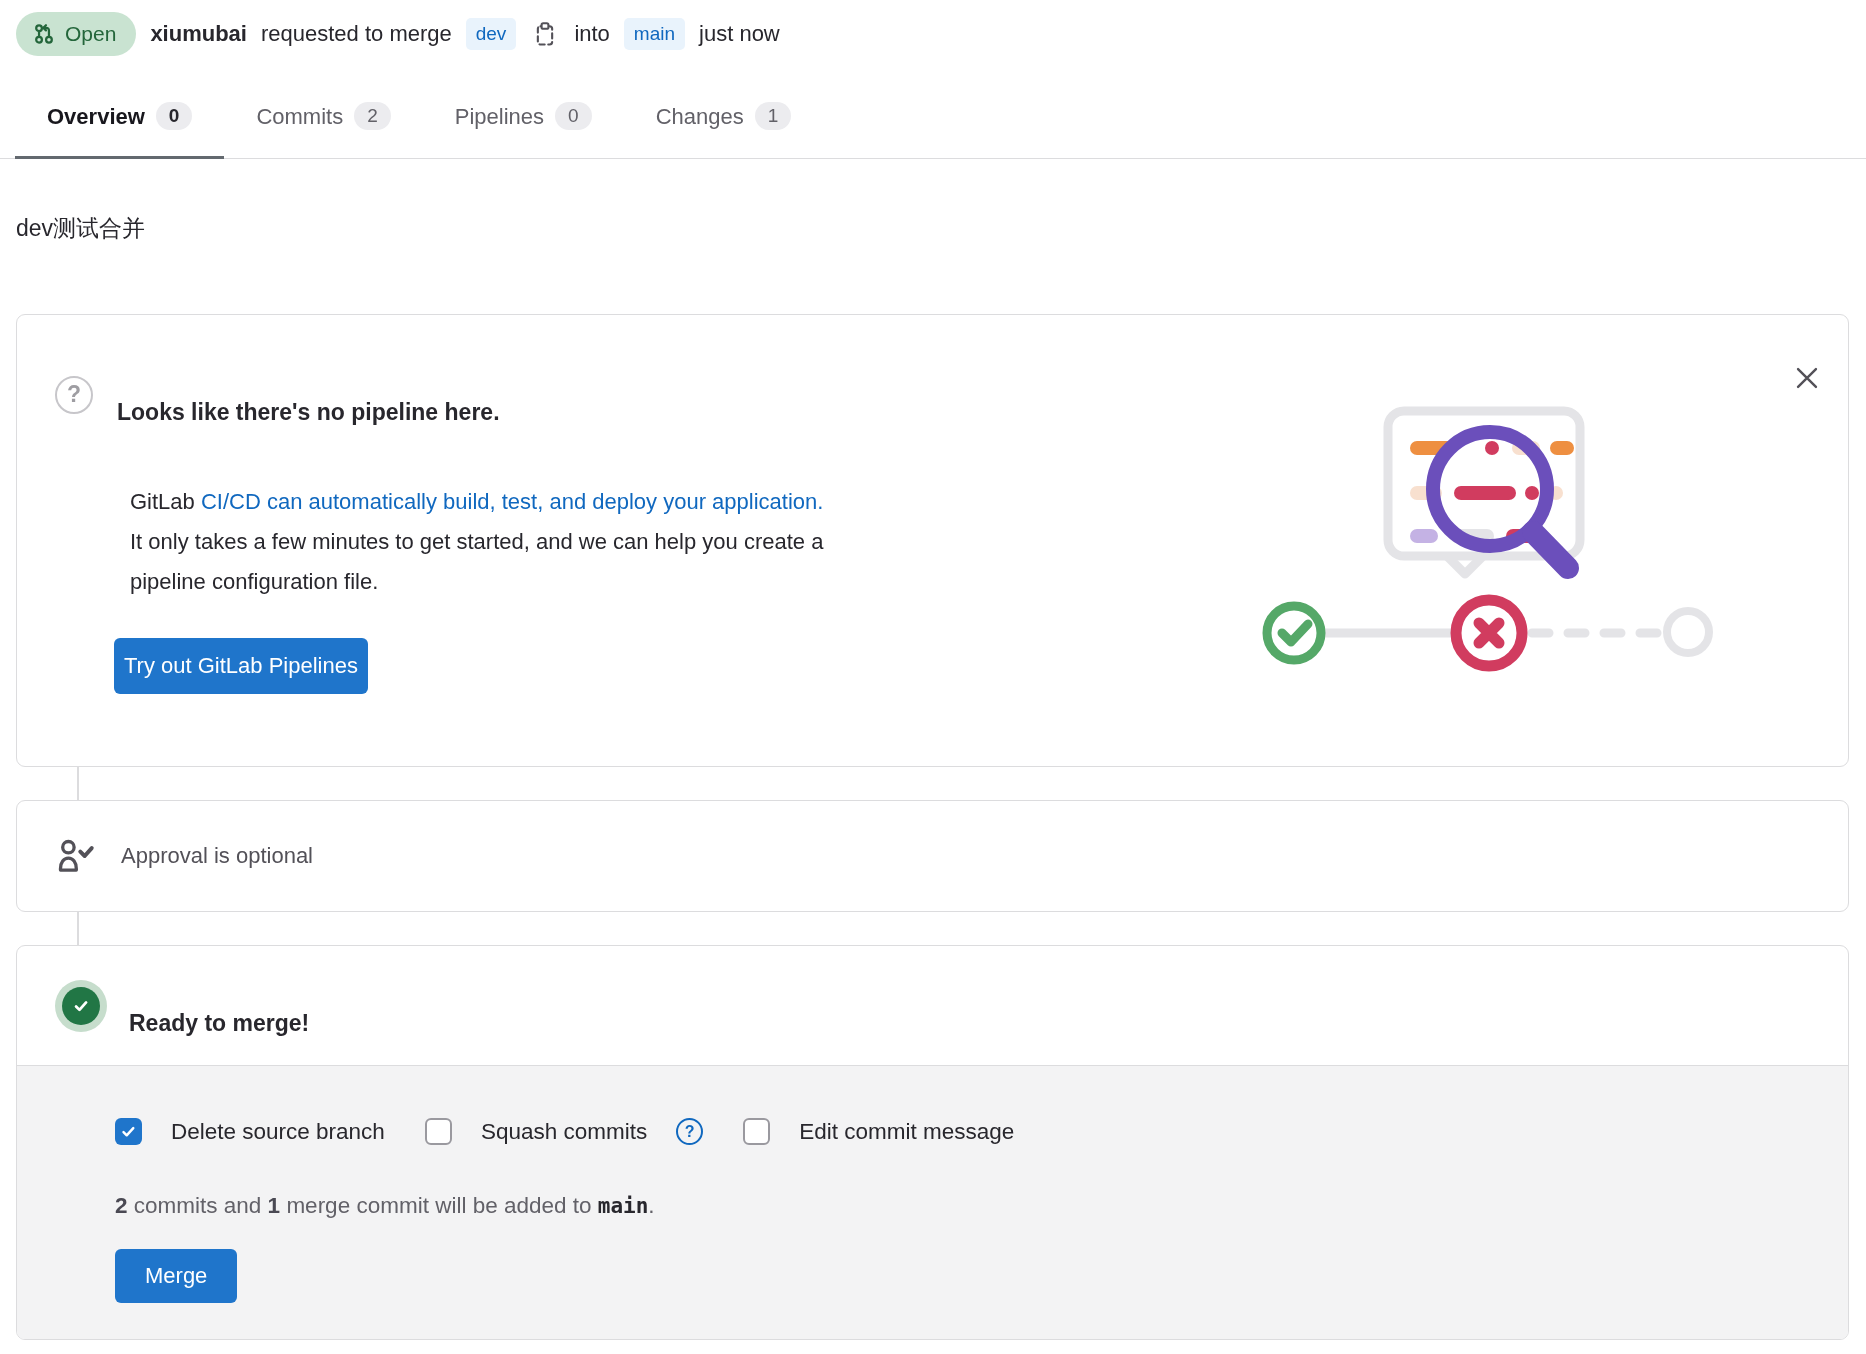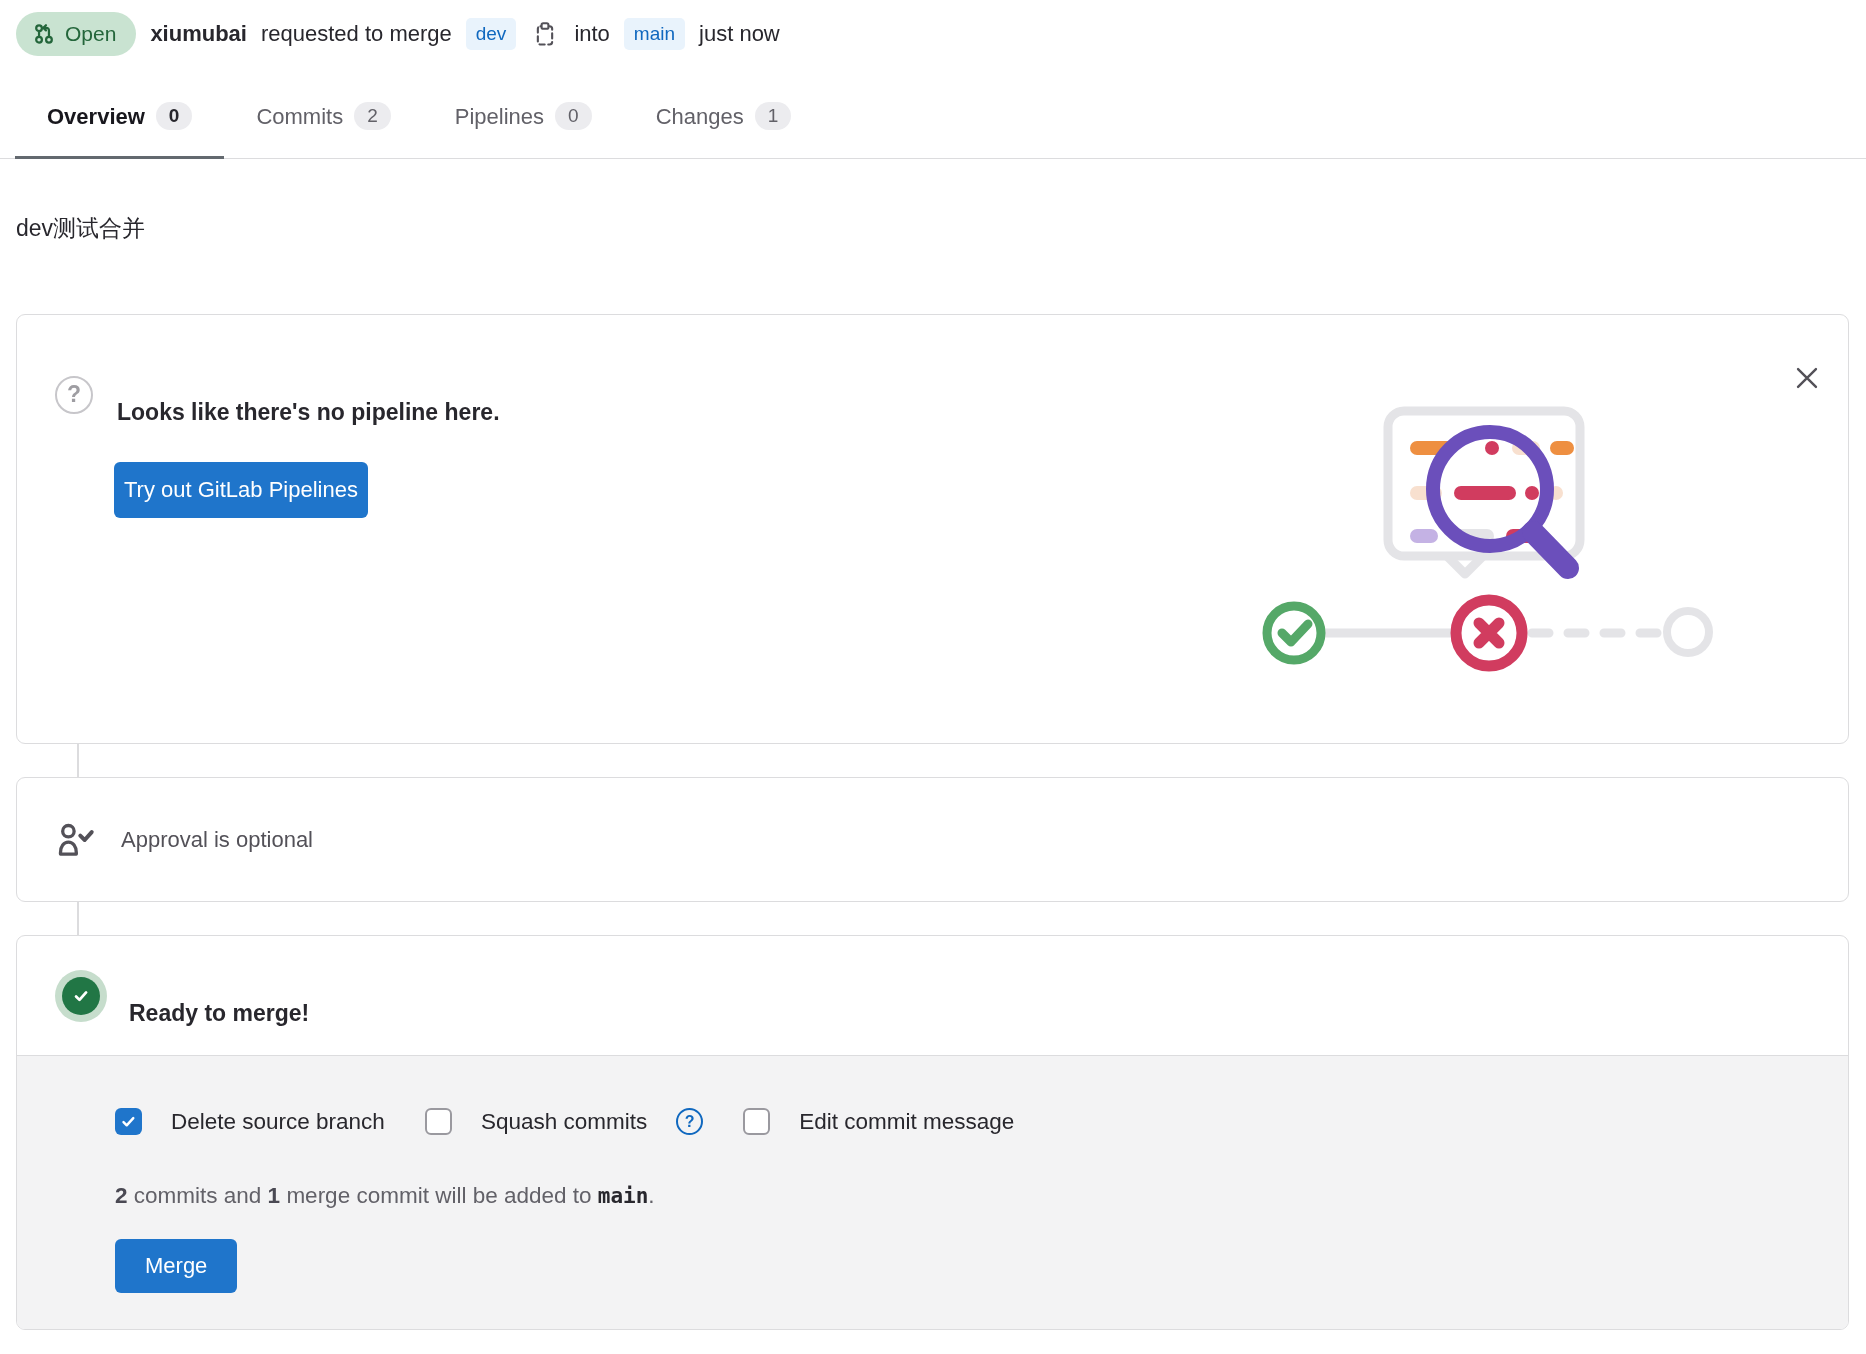--- a/index.html
+++ b/index.html
@@ -43,21 +43,21 @@
   .link { color:var(--link); text-decoration:none; cursor:pointer; }
   .btn { display:inline-block; background:var(--accent); color:#fff; border:none;
     border-radius:6px; font-size:22px; font-family:inherit; cursor:pointer; }
   .cta-btn { margin:36px 0 0 59px; padding:15px 10px; }
   .close-btn { position:absolute; top:50px; right:28px; cursor:pointer; line-height:0; }
 
   .illus { position:absolute; top:86px; right:118px; }
 
   .connector { width:2px; height:33px; background:var(--border); margin-left:77px; }
 
-  .approval-card { display:flex; align-items:center; gap:24px; height:125px; padding-left:36px; }
+  .approval-card { display:flex; align-items:center; gap:24px; height:112px; padding-left:36px; }
   .approval-text { font-size:22px; color:#535158; }
 
   .merge-card { overflow:hidden; }
   .merge-head { display:flex; align-items:center; gap:22px; padding:28px 40px 28px 38px; }
   .ready-ring { width:52px; height:52px; border-radius:50%; background:var(--success-ring);
     display:flex; align-items:center; justify-content:center; flex:none; }
   .ready-dot { width:38px; height:38px; border-radius:50%; background:var(--success);
     display:flex; align-items:center; justify-content:center; }
   .merge-body { background:var(--section-bg); border-top:1px solid var(--border);
     padding:52px 40px 36px 98px; }
@@ -131,20 +131,26 @@
 <section class="card pipeline-card">
   <div class="card-head">
     <div class="q-circle">?</div>
     <h3 class="card-title">Looks like there's no pipeline here.</h3>
   </div>
   <div class="close-btn">
     <svg width="26" height="26" viewBox="0 0 16 16">
         <path d="M2.5 2.5 L13.5 13.5 M13.5 2.5 L2.5 13.5" stroke="#535158" stroke-width="1.5" stroke-linecap="round"></path>
       </svg>
   </div>
+  <p class="card-body">
+    <span>GitLab</span>
+    <a class="link">CI/CD can automatically build, test, and deploy your application.</a><br>
+    <span>It only takes a few minutes to get started, and we can help you create a</span><br>
+    <span>pipeline configuration file.</span>
+  </p>
   <button class="btn cta-btn">Try out GitLab Pipelines</button>
 
   <div class="illus">
     <svg width="470" height="280" viewBox="0 0 470 280">
       <g>
         <path d="M182 150 L205 173 L228 150" fill="#fff" style="stroke:var(--illus-gray)" stroke-width="9" stroke-linecap="round" stroke-linejoin="round"></path>
         <rect x="128" y="10" width="192" height="145" rx="16" fill="#fff" style="stroke:var(--illus-gray)" stroke-width="9"></rect>
         <rect x="150" y="40" width="44" height="14" rx="7" style="fill:var(--illus-orange)"></rect>
         <circle cx="232" cy="47" r="7" style="fill:var(--illus-red)"></circle>
         <rect x="252" y="40" width="28" height="14" rx="7" style="fill:var(--illus-peach)"></rect>

